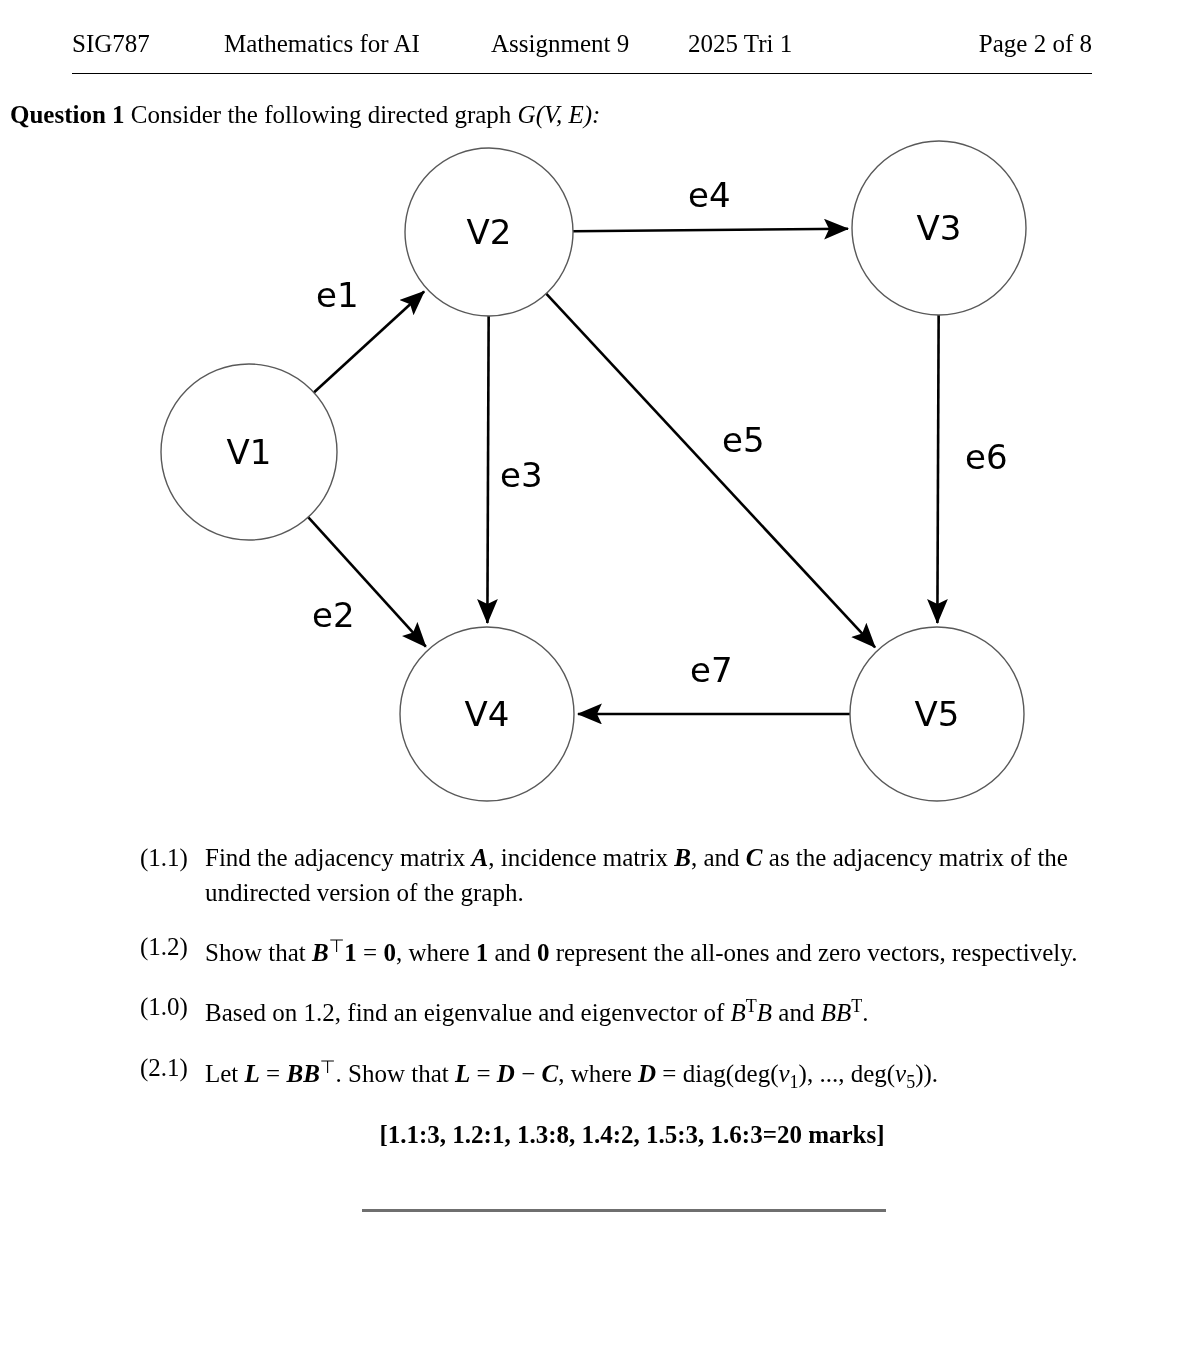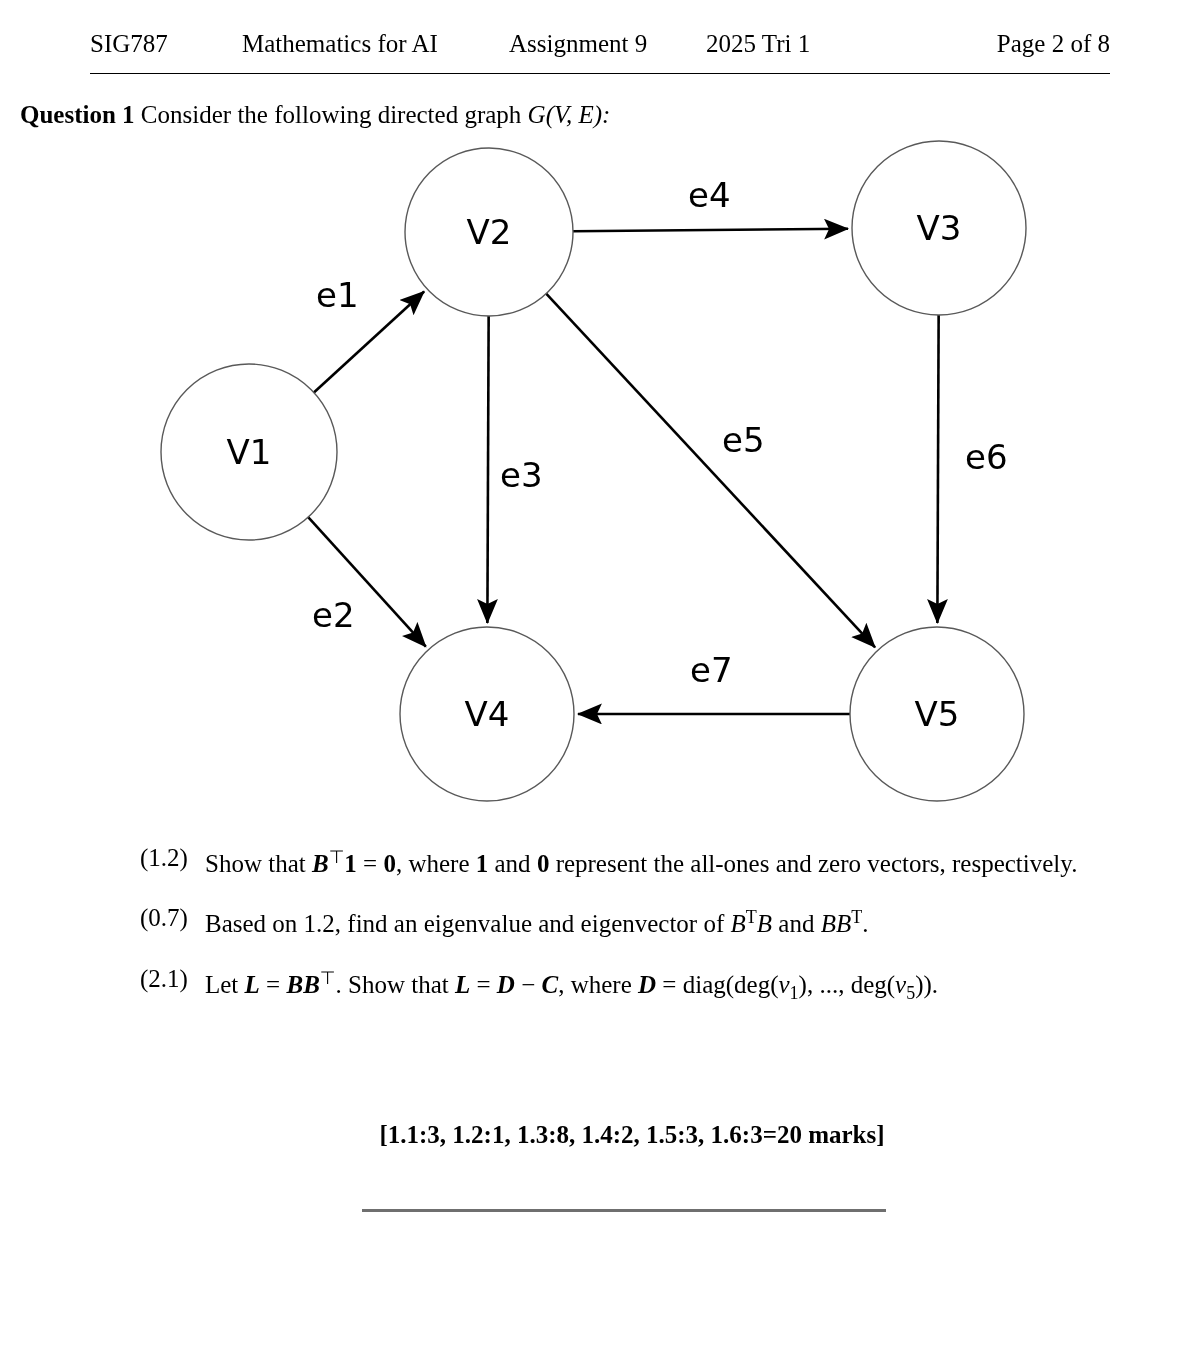--- a/index.html
+++ b/index.html
@@ -12,21 +12,21 @@
     height: 1372px;
     position: relative;
     font-family: "Liberation Serif", serif;
     color: #000000;
     overflow: hidden;
   }
 
   
   .page-header {
     position: absolute;
-    left: 90px;
+    left: 72px;
     top: 28px;
     width: 1020px;
     height: 46px;
     border-bottom: 1.6px solid #000000;
     box-sizing: border-box;
   }
   .page-header .hdr-cell {
     position: absolute;
     top: 0;
     font-size: 25px;
@@ -35,21 +35,21 @@
   }
   .hdr-course  { left: 0px; }
   .hdr-unit    { left: 152px; }
   .hdr-assign  { left: 419px; }
   .hdr-term    { left: 616px; text-align: right; }
   .hdr-page    { right: 0px; }
 
   
   .question-stem {
     position: absolute;
-    left: 20px;
+    left: 10px;
     top: 98px;
     font-size: 25px;
     line-height: 34px;
     white-space: nowrap;
   }
   .question-stem .qlabel { font-weight: bold; }
   .mi { font-style: italic; font-family: "Liberation Serif", serif; }
   .mb { font-weight: bold; font-style: italic; }
   .mbu { font-weight: bold; }
 
@@ -172,25 +172,29 @@
         <text x="688" y="75" class="edge-label">e4</text>
         <text x="722" y="320" class="edge-label">e5</text>
         <text x="965" y="337" class="edge-label">e6</text>
         <text x="690" y="550" class="edge-label">e7</text>
       </g>
   </svg>
 </div>
 
 <div class="subquestions" id="subquestions">
     <div class="subq">
+      <span class="tag">(1.1)</span>
+      <span class="body"><span>Find the adjacency matrix </span><span class="mb">A</span><span>, incidence matrix </span><span class="mb">B</span><span>, and </span><span class="mb">C</span><span> as the adjacency matrix of the undirected version of the graph.</span></span>
+    </div>
+    <div class="subq">
       <span class="tag">(1.2)</span>
       <span class="body"><span>Show that </span><span class="mb">B</span><sup class="tp">⊤</sup><span class="mbu">1</span><span> = </span><span class="mbu">0</span><span>, where </span><span class="mbu">1</span><span> and </span><span class="mbu">0</span><span> represent the all-ones and zero vectors, respectively.</span></span>
     </div>
     <div class="subq">
-      <span class="tag">(0.7)</span>
+      <span class="tag">(1.0)</span>
       <span class="body"><span>Based on 1.2, find an eigenvalue and eigenvector of </span><span class="mi">B</span><sup class="tp">T</sup><span class="mi">B</span><span> and </span><span class="mi">BB</span><sup class="tp">T</sup><span>.</span></span>
     </div>
     <div class="subq">
       <span class="tag">(2.1)</span>
       <span class="body"><span>Let </span><span class="mb">L</span><span> = </span><span class="mb">BB</span><sup class="tp">⊤</sup><span>. Show that </span><span class="mb">L</span><span> = </span><span class="mb">D</span><span> − </span><span class="mb">C</span><span>, where </span><span class="mb">D</span><span> = diag(deg(</span><span class="mi">v</span><sub class="sb">1</sub><span>), ..., deg(</span><span class="mi">v</span><sub class="sb">5</sub><span>)).</span></span>
     </div>
   </div>
 
 <div class="marks-line">[1.1:3, 1.2:1, 1.3:8, 1.4:2, 1.5:3, 1.6:3=20 marks]</div>
 

